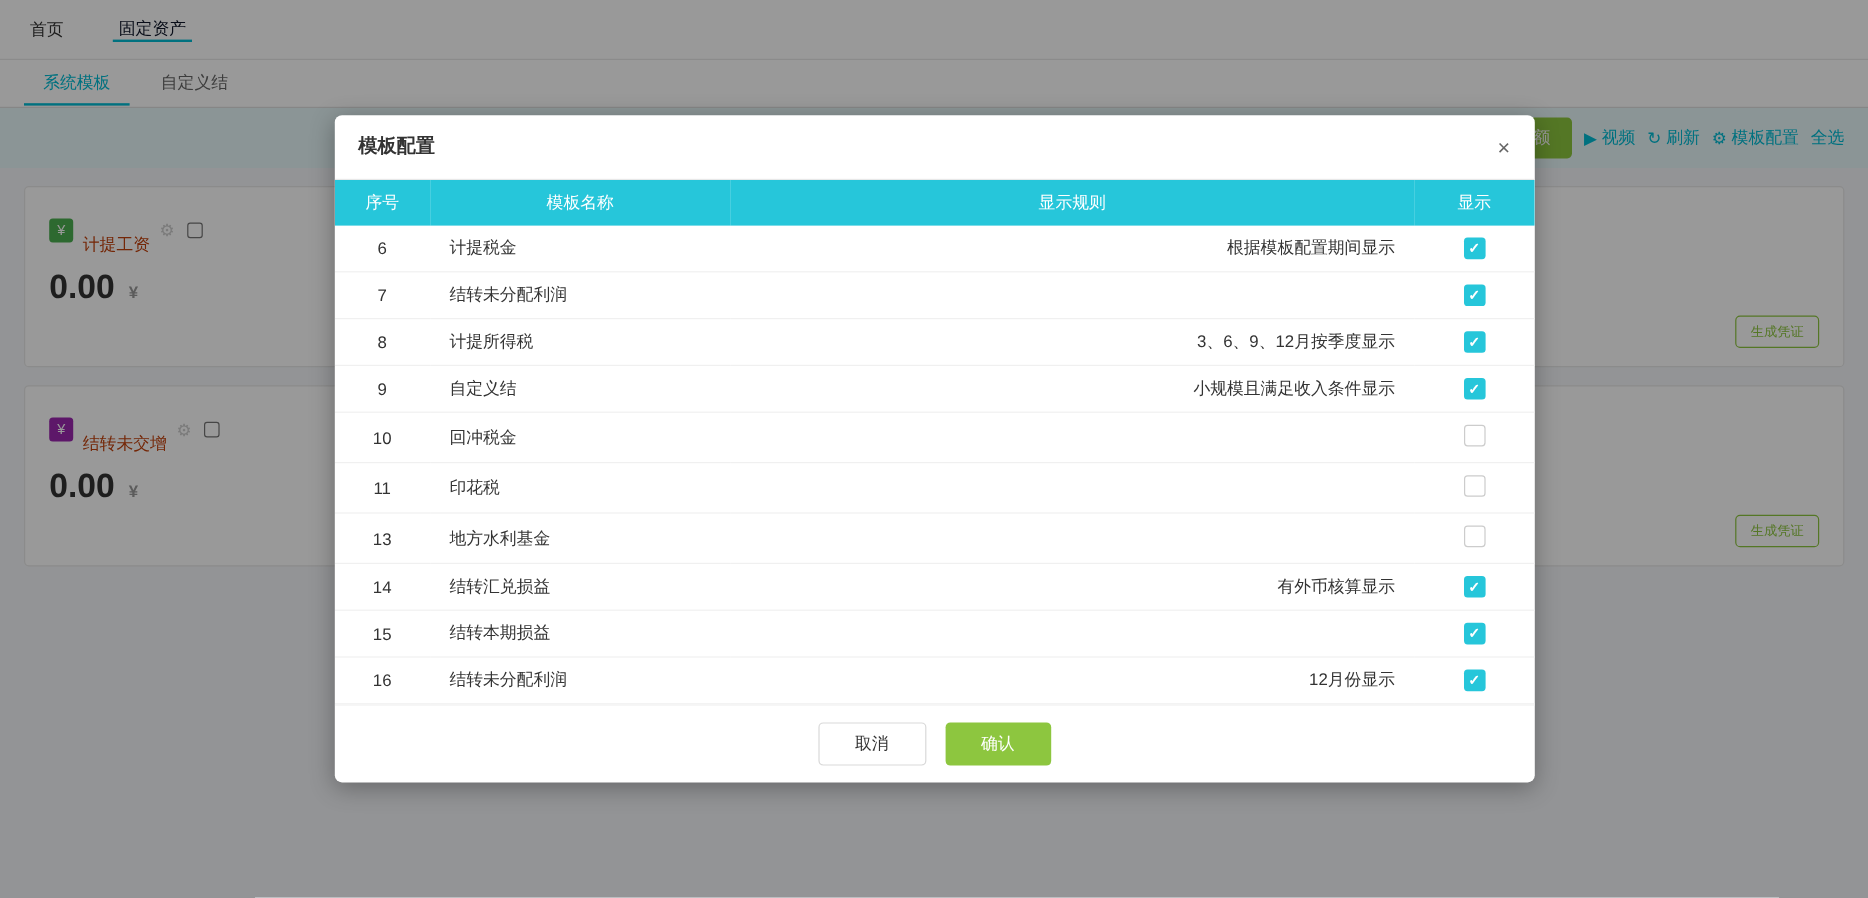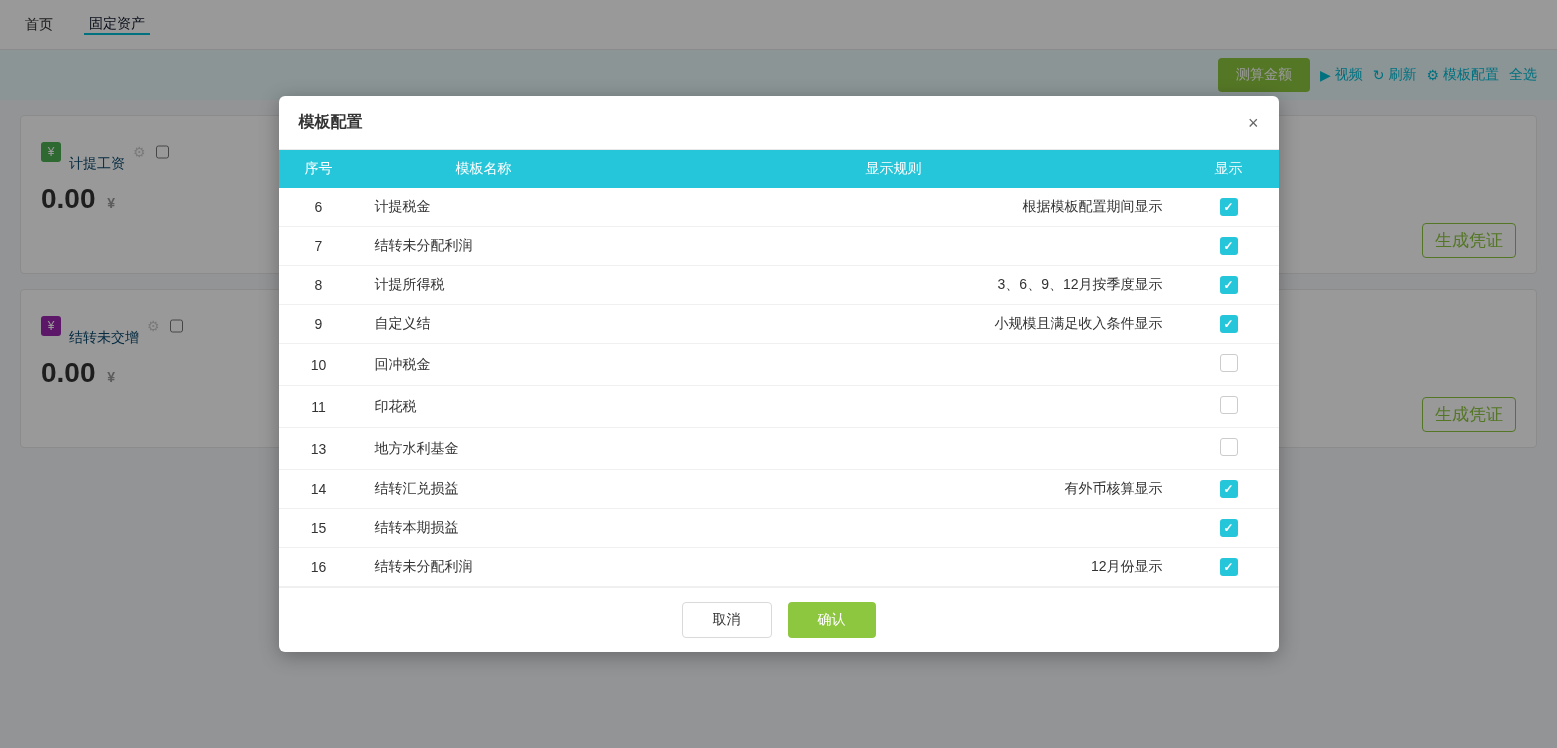--- a/index.html
+++ b/index.html
@@ -22,21 +22,21 @@
       top: 0; left: 0;
     }
 
     
     .top-nav {
       height: 50px;
       background: #fff;
       display: flex;
       align-items: center;
       padding: 0 20px;
-      gap: 26px;
+      gap: 36px;
       border-bottom: 1px solid #e8e8e8;
     }
     .top-nav-item {
       color: #333;
       font-size: 14px;
       cursor: pointer;
       padding: 0 5px;
     }
     .top-nav-item.active {
       color: #0f172a;
@@ -120,41 +120,41 @@
       align-items: center;
       justify-content: center;
       color: #fff;
       font-size: 12px;
     }
     .card-icon.purple {
       background: #9c27b0;
     }
     .card-title {
       font-size: 14px;
-      color: #0c4a6e;
+      color: #c2410c;
       margin-top: 24px;
     }
     .card-amount {
       font-size: 28px;
       font-weight: bold;
       color: #333;
     }
     .card-actions {
       float: right;
       display: flex;
       gap: 10px;
     }
     .btn-generate {
       background: #fff;
       color: #8dc63f;
       border: 1px solid #8dc63f;
       padding: 5px 12px;
       border-radius: 4px;
       cursor: pointer;
-      font-size: 17px;
+      font-size: 11px;
     }
 
     
     .overlay {
       position: absolute;
       top: 0; left: 0;
       width: 100%; height: 100%;
       background: rgba(0,0,0,0.4);
       display: flex;
       align-items: center;
@@ -310,20 +310,24 @@
 </head>
 <body>
 
 <div class="bg-page">
 
   <div class="top-nav">
     <span class="top-nav-item">首页</span>
     <span class="top-nav-item active">固定资产</span>
   </div>
 
+  <div class="tab-bar">
+    <span class="tab-item active">系统模板</span>
+    <span class="tab-item">自定义结</span>
+  </div>
 
   <div class="toolbar">
     <button class="btn-green">测算金额</button>
     <span class="toolbar-link">
       <span>▶</span>
       <span>视频</span>
     </span>
     <span class="toolbar-link">
       <span>↻</span>
       <span>刷新</span>

